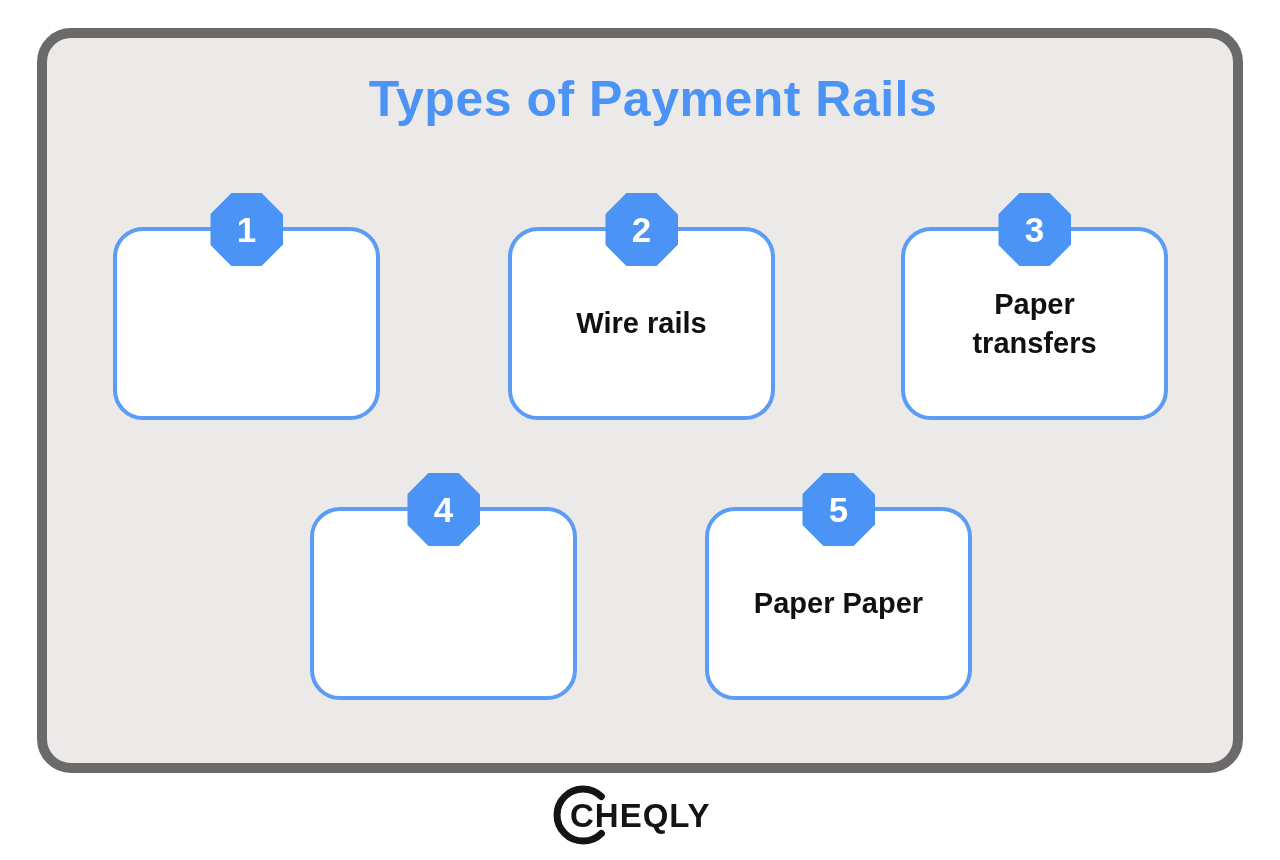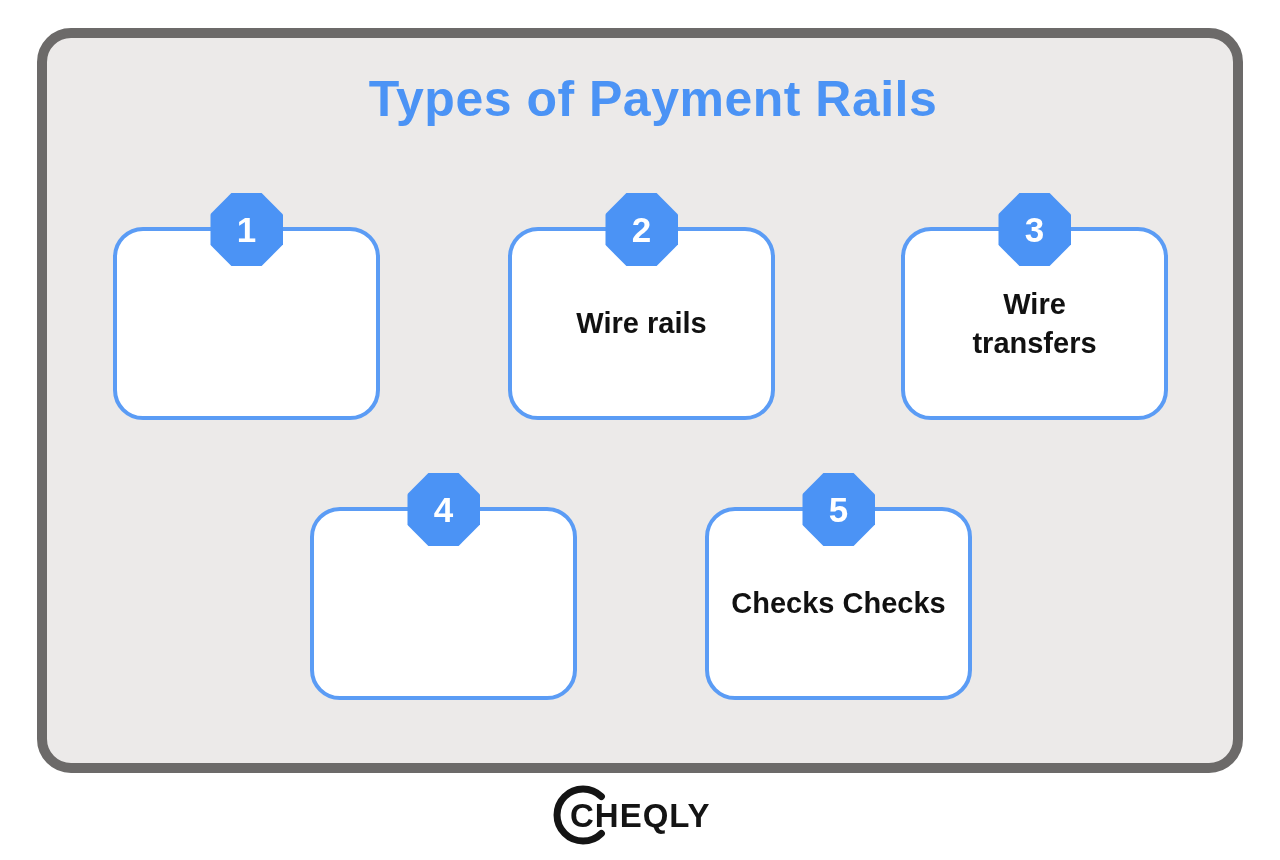--- a/index.html
+++ b/index.html
@@ -113,35 +113,35 @@
     <div class="badge">
       <span class="badge-number">2</span>
     </div>
     <div class="card-label">Wire rails</div>
   </div>
 
   <div class="card card-3">
     <div class="badge">
       <span class="badge-number">3</span>
     </div>
-    <div class="card-label">Wire
+    <div class="card-label">Paper
 transfers</div>
   </div>
 
   <div class="card card-4">
     <div class="badge">
       <span class="badge-number">4</span>
     </div>
   </div>
 
   <div class="card card-5">
     <div class="badge">
       <span class="badge-number">5</span>
     </div>
-    <div class="card-label">Checks Checks</div>
+    <div class="card-label">Paper Paper</div>
   </div>
 
   <div class="logo">
     <svg width="182" height="68" viewBox="0 0 182 68">
       <path d="M 52.4 17.6 A 26 26 0 1 0 52.4 54.4" fill="none" stroke="#141414" stroke-width="7" stroke-linecap="round"></path>
       <text class="logo-text-svg" x="21" y="48">CHEQLY</text>
     </svg>
   </div>
 
 </div>

